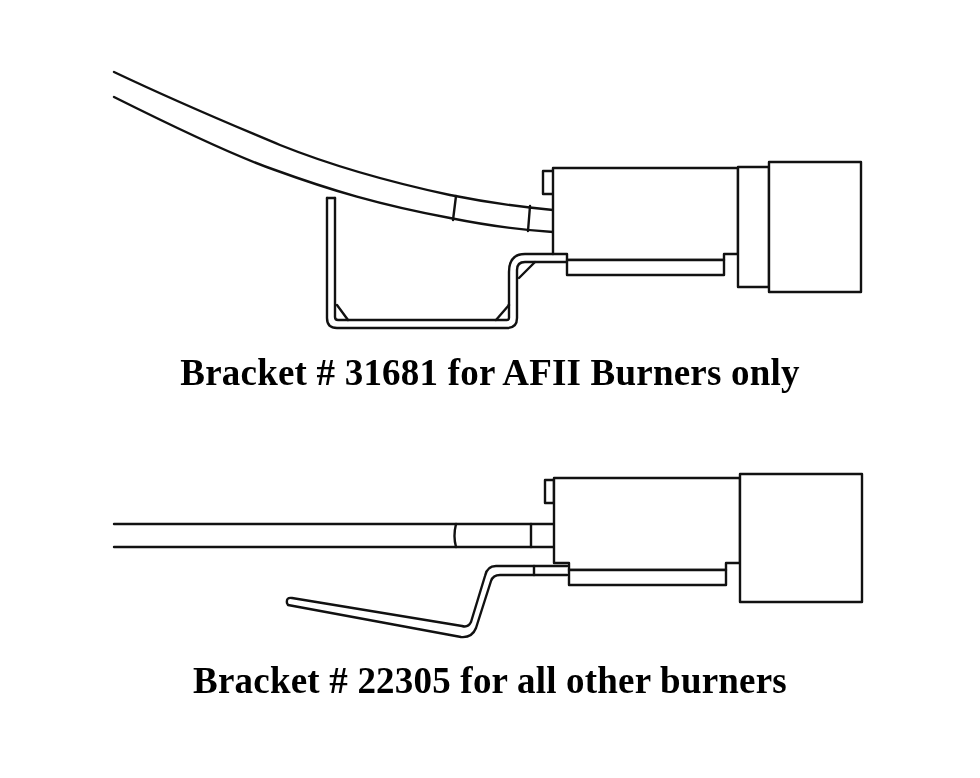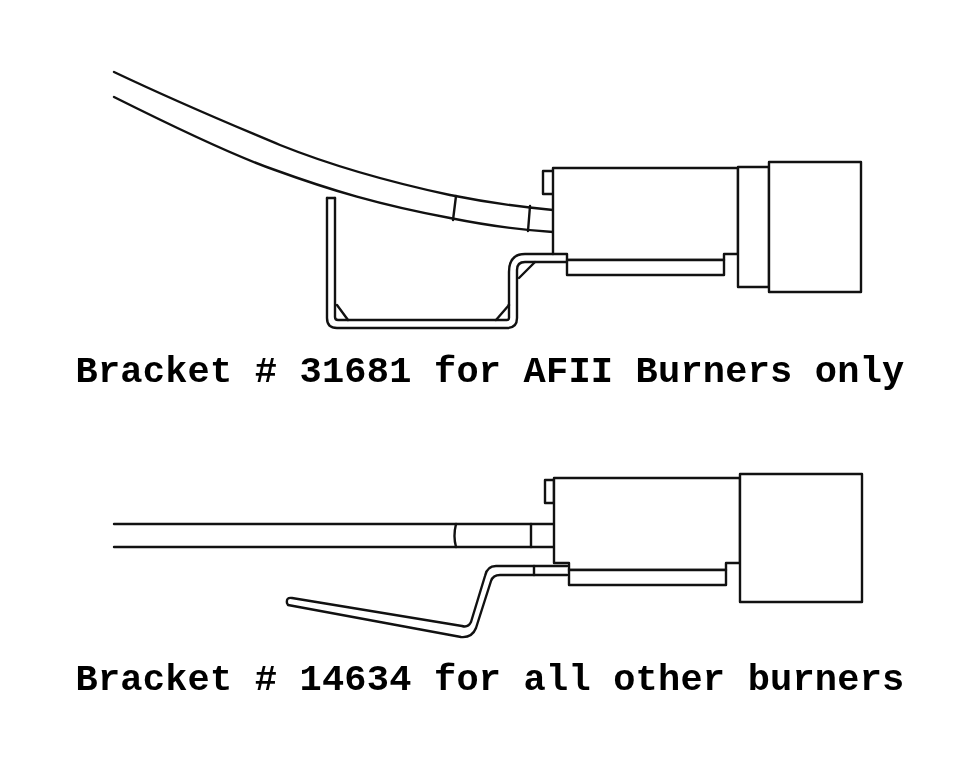--- a/index.html
+++ b/index.html
@@ -3,21 +3,21 @@
   <meta charset="utf-8">
   <style>
     html, body { margin: 0; padding: 0; background: #ffffff; }
     body { width: 980px; height: 778px; position: relative; overflow: hidden; }
     .diagram { position: absolute; left: 0; top: 0; width: 980px; height: 778px; }
     svg { position: absolute; left: 0; top: 0; }
     .stroke { fill: none; stroke: #111111; stroke-width: 2.4; stroke-linejoin: round; stroke-linecap: round; }
     .fillw { fill: #ffffff; stroke: #111111; stroke-width: 2.4; stroke-linejoin: round; }
     .caption {
       position: absolute; left: 0; width: 980px; text-align: center;
-      font-family: Liberation Mono, monospace; font-weight: bold;
+      font-family: Liberation Serif, serif; font-weight: bold;
       font-size: 37px; color: #000000; letter-spacing: 0.2px; white-space: nowrap;
     }
     #cap1 { top: 351px; }
     #cap2 { top: 659px; }
   </style>
 </head>
 <body>
 
 <div class="diagram">
 
@@ -73,14 +73,14 @@
       <rect class="fillw" x="545" y="480" width="9" height="23"></rect>
       <path class="fillw" d="M554,478 L740,478 L740,563 L726,563 L726,570 L569,570 L569,563 L554,563 Z"></path>
       <rect class="fillw" x="569" y="570" width="157" height="15"></rect>
     </g>
 
     <g>
       <rect class="fillw" x="740" y="474" width="122" height="128"></rect>
     </g>
   </svg>
 
-  <div id="cap2" class="caption">Bracket # 14634 for all other burners</div>
+  <div id="cap2" class="caption">Bracket # 22305 for all other burners</div>
 </div>
 
 </body></html>

